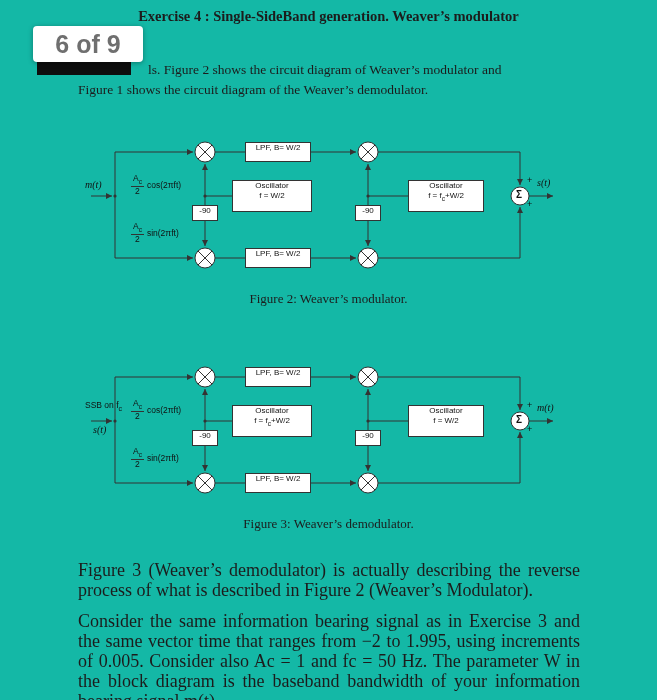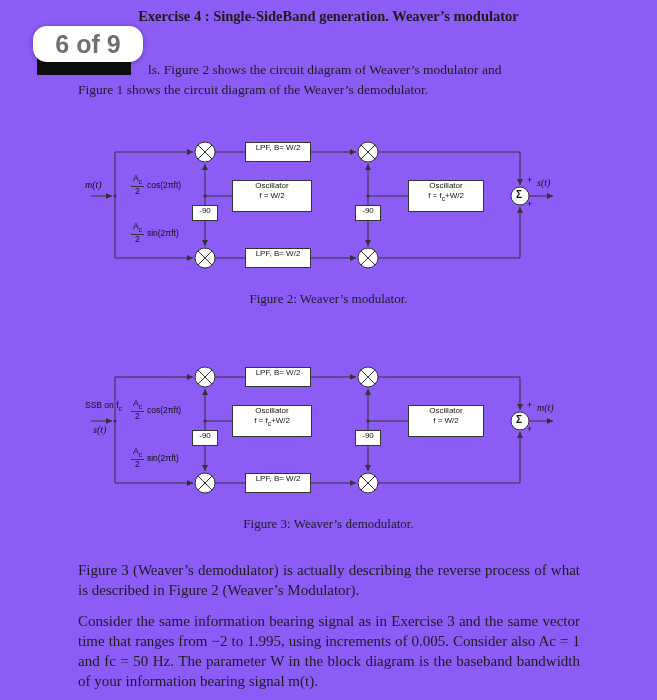--- a/index.html
+++ b/index.html
@@ -1,29 +1,29 @@
 <!DOCTYPE html>
 <html><head>
 <meta charset="utf-8">
 <style>
   * { margin:0; padding:0; box-sizing:border-box; }
   html,body { background:#ffffff; }
   #page {
-    position:relative; width:657px; height:700px; background:#8b5cf6;
+    position:relative; width:657px; height:700px; background:#14b8a6;
     font-family:"Liberation Serif", serif; color:#1c1c1c; overflow:hidden;
   }
   .title {
     position:absolute; top:8px; left:0; width:100%;
     text-align:center; font-weight:bold; font-size:14.5px;
   }
   .intro-line { position:absolute; font-size:13.5px; white-space:nowrap; }
   .blackbar { position:absolute; left:37px; top:54px; width:94px; height:21px; background:#0e0e0e; z-index:3; }
   .badge {
     position:absolute; left:33px; top:26px; width:110px; height:36px;
-    background:#fff; border-radius:14px; box-shadow:0 1px 5px rgba(0,0,0,.35);
+    background:#fff; border-radius:4px; box-shadow:0 1px 5px rgba(0,0,0,.35);
     z-index:4; display:flex; align-items:center; justify-content:center;
     font-family:"Liberation Sans", sans-serif; font-size:25px; font-weight:bold; color:#6f6f6f;
   }
   .fig { position:absolute; left:85px; width:490px; height:160px; font-family:"Liberation Sans", sans-serif; color:#111; }
   .fig svg { position:absolute; left:0; top:0; }
   .fig svg line { stroke:#333; stroke-width:1; }
   .fig svg circle { fill:#fff; stroke:#333; stroke-width:1; }
   .fig svg circle.dot { fill:#333; stroke:none; }
   .box {
     position:absolute; border:1px solid #333; background:#fff;
@@ -32,21 +32,21 @@
   }
   .sig-label { position:absolute; font-size:10px; font-family:"Liberation Serif", serif; font-style:italic; line-height:1; }
   .ssb-label { position:absolute; font-size:8.5px; line-height:1; white-space:nowrap; }
   .amp-label { position:absolute; font-size:8.5px; display:flex; align-items:center; gap:3px; white-space:nowrap; }
   .frac { display:inline-flex; flex-direction:column; align-items:center; line-height:1; font-size:8.5px; }
   .frac .num { border-bottom:1px solid #333; padding:0 2px 1px; }
   .frac sub, .fline sub { font-size:6.5px; vertical-align:sub; }
   .sum-sigma { position:absolute; font-size:10px; font-weight:bold; line-height:1; }
   .plus { position:absolute; font-size:9px; line-height:1; }
   .caption { position:absolute; left:0; width:100%; text-align:center; font-size:13px; }
-  .para { position:absolute; left:78px; width:502px; font-size:15px; line-height:20px; text-align:justify; }
+  .para { position:absolute; left:78px; width:502px; font-size:18px; line-height:20px; text-align:justify; }
 </style>
 </head>
 <body>
 
 <div id="page">
 
   <div class="title">Exercise 4 : Single-SideBand generation. Weaver’s modulator</div>
 
   <div class="intro-line" style="left:148px; top:62px;">ls. Figure 2 shows the circuit diagram of Weaver’s modulator and</div>
   <div class="intro-line" style="left:78px; top:82px;">Figure 1 shows the circuit diagram of the Weaver’s demodulator.</div>

